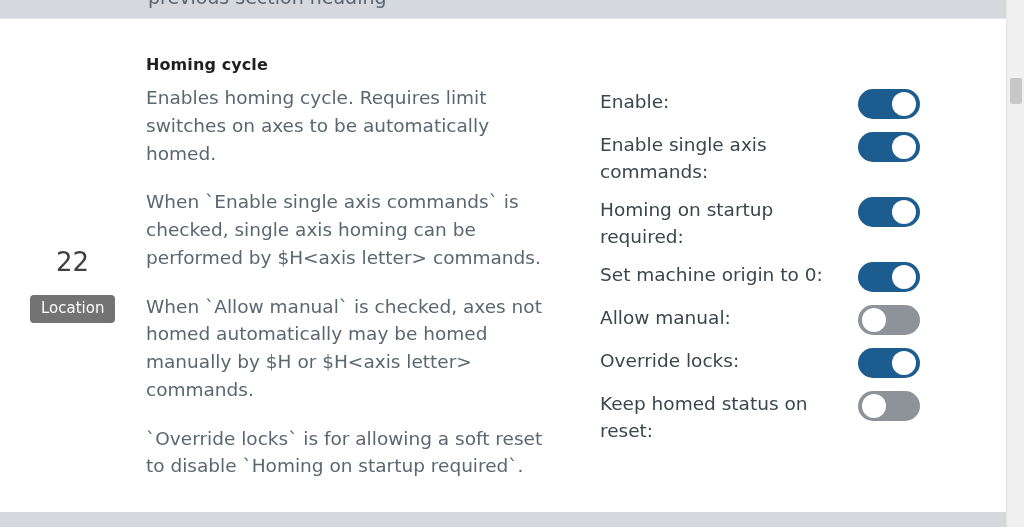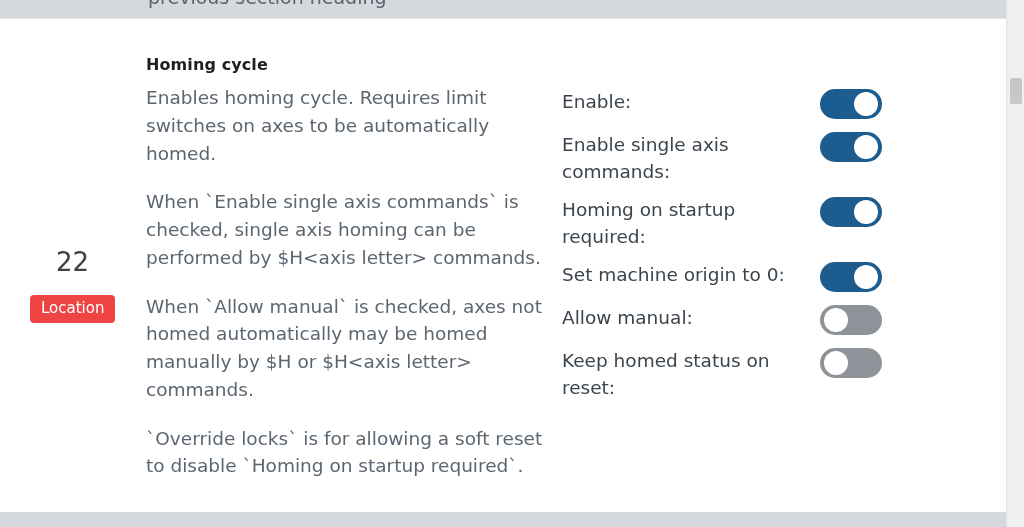--- a/index.html
+++ b/index.html
@@ -90,21 +90,21 @@
     left: 56px;
     top: 228px;
     font-size: 26px;
     color: #404040;
     letter-spacing: 0px;
   }
   .location-badge {
     position: absolute;
     left: 30px;
     top: 276px;
-    background: #ef4444;
+    background: #737373;
     color: #ffffff;
     font-size: 15px;
     padding: 6px 11px 7px 11px;
     border-radius: 4px;
     line-height: 1;
   }
   
   .desc {
     position: absolute;
     left: 146px;
@@ -123,21 +123,21 @@
     font-size: 18.5px;
     line-height: 1.50;
     color: #5b6670;
   }
   .desc p:last-child {
     margin-bottom: 12px;
   }
   
   .settings {
     position: absolute;
-    left: 562px;
+    left: 600px;
     top: 68px;
     width: 320px;
   }
   .setting-row {
     display: flex;
     align-items: flex-start;
     justify-content: space-between;
     margin-bottom: 9px;
     min-height: 34px;
   }
@@ -229,20 +229,26 @@
       </div>
 
 
       <div class="setting-row">
         <span class="setting-label">Allow manual:</span>
         <span class="toggle off">
             <span class="knob"></span>
           </span>
       </div>
 
+      <div class="setting-row">
+        <span class="setting-label">Override locks:</span>
+        <span class="toggle on">
+            <span class="knob"></span>
+          </span>
+      </div>
 
       <div class="setting-row">
         <span class="setting-label">Keep homed status on reset:</span>
         <span class="toggle off">
             <span class="knob"></span>
           </span>
       </div>
 
     </div>
   </div>

